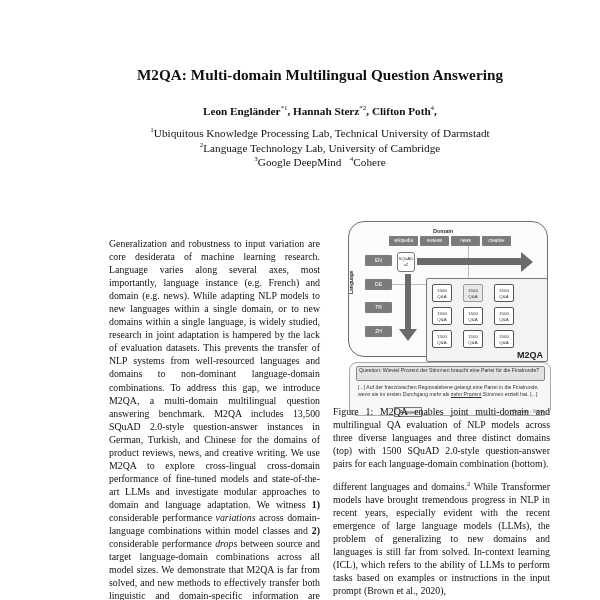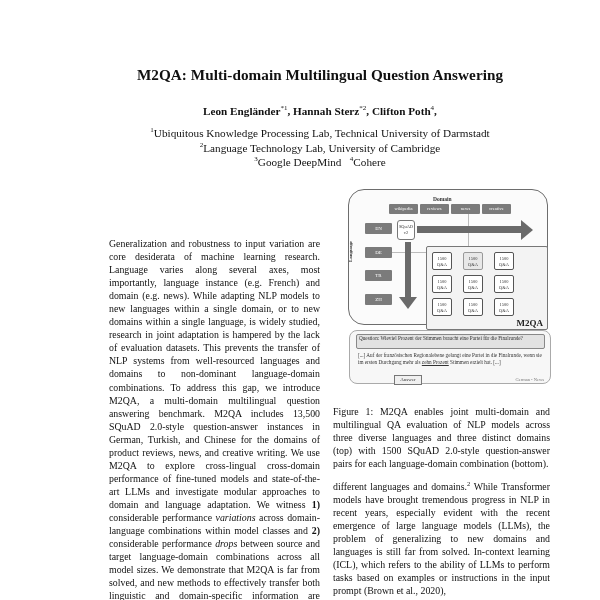--- a/index.html
+++ b/index.html
@@ -10,21 +10,21 @@
   .authors { position:absolute; left:0; width:600px; top:104px; text-align:center; font-weight:bold; font-size:11.2px; line-height:14.8px; }
   .authors sup, .aff sup { font-size:7px; font-weight:normal; vertical-align:super; line-height:0; }
   .aff { position:absolute; left:0; width:600px; top:126px; text-align:center; font-size:11.2px; line-height:14.6px; }
   .url { font-family:"Liberation Mono","DejaVu Sans Mono",monospace; font-size:10.6px; color:#222; }
 
   .abs-head { position:absolute; left:83px; width:223px; top:204px; text-align:center; font-weight:bold; font-size:11.4px; }
   .abs-body { position:absolute; left:89px; width:211px; top:237px; font-size:9.85px; line-height:13.05px; text-align:justify; hyphens:manual; }
   .abs-body p { margin:0; }
 
   
-  .fig { position:absolute; left:324px; top:184px; width:212px; height:210px; font-family:Liberation Serif, serif; }
+  .fig { position:absolute; left:324px; top:216px; width:212px; height:210px; font-family:Liberation Sans, sans-serif; }
   .outer { position:absolute; left:4px; top:5px; width:198px; height:134px; border:1.5px solid #6d6d6d; border-radius:16px; background:#fbfbfb; }
   .dom-label { position:absolute; left:84px; top:6px; font-size:5.5px; font-weight:bold; color:#333; }
   .dom-chip { position:absolute; top:14px; height:10px; width:29px; background:#7b7b7b; color:#fff; font-size:4.6px; text-align:center; line-height:10px; border-radius:1px; }
   .lang-chip { position:absolute; left:16px; width:27px; height:11px; background:#7b7b7b; color:#fff; font-size:5px; text-align:center; line-height:11px; border-radius:1px; }
   .lang-label { position:absolute; left:-1px; top:72px; font-size:5px; font-weight:bold; color:#333; transform:rotate(-90deg); transform-origin:left top; }
   .squad { position:absolute; left:48px; top:30px; width:18px; height:20px; border:1px solid #777; border-radius:3px; background:#fff; font-size:4.4px; text-align:center; line-height:6px; padding-top:3px; box-sizing:border-box; color:#333; }
   .h-arrow { position:absolute; left:68px; top:36px; width:105px; height:7px; background:#6a6a6a; }
   .h-arrow-head { position:absolute; left:172px; top:30px; width:0; height:0; border-top:10px solid transparent; border-bottom:10px solid transparent; border-left:12px solid #6a6a6a; }
   .v-arrow { position:absolute; left:56px; top:52px; width:6px; height:56px; background:#6a6a6a; }
   .v-arrow-head { position:absolute; left:50px; top:107px; width:0; height:0; border-left:9px solid transparent; border-right:9px solid transparent; border-top:12px solid #6a6a6a; }

